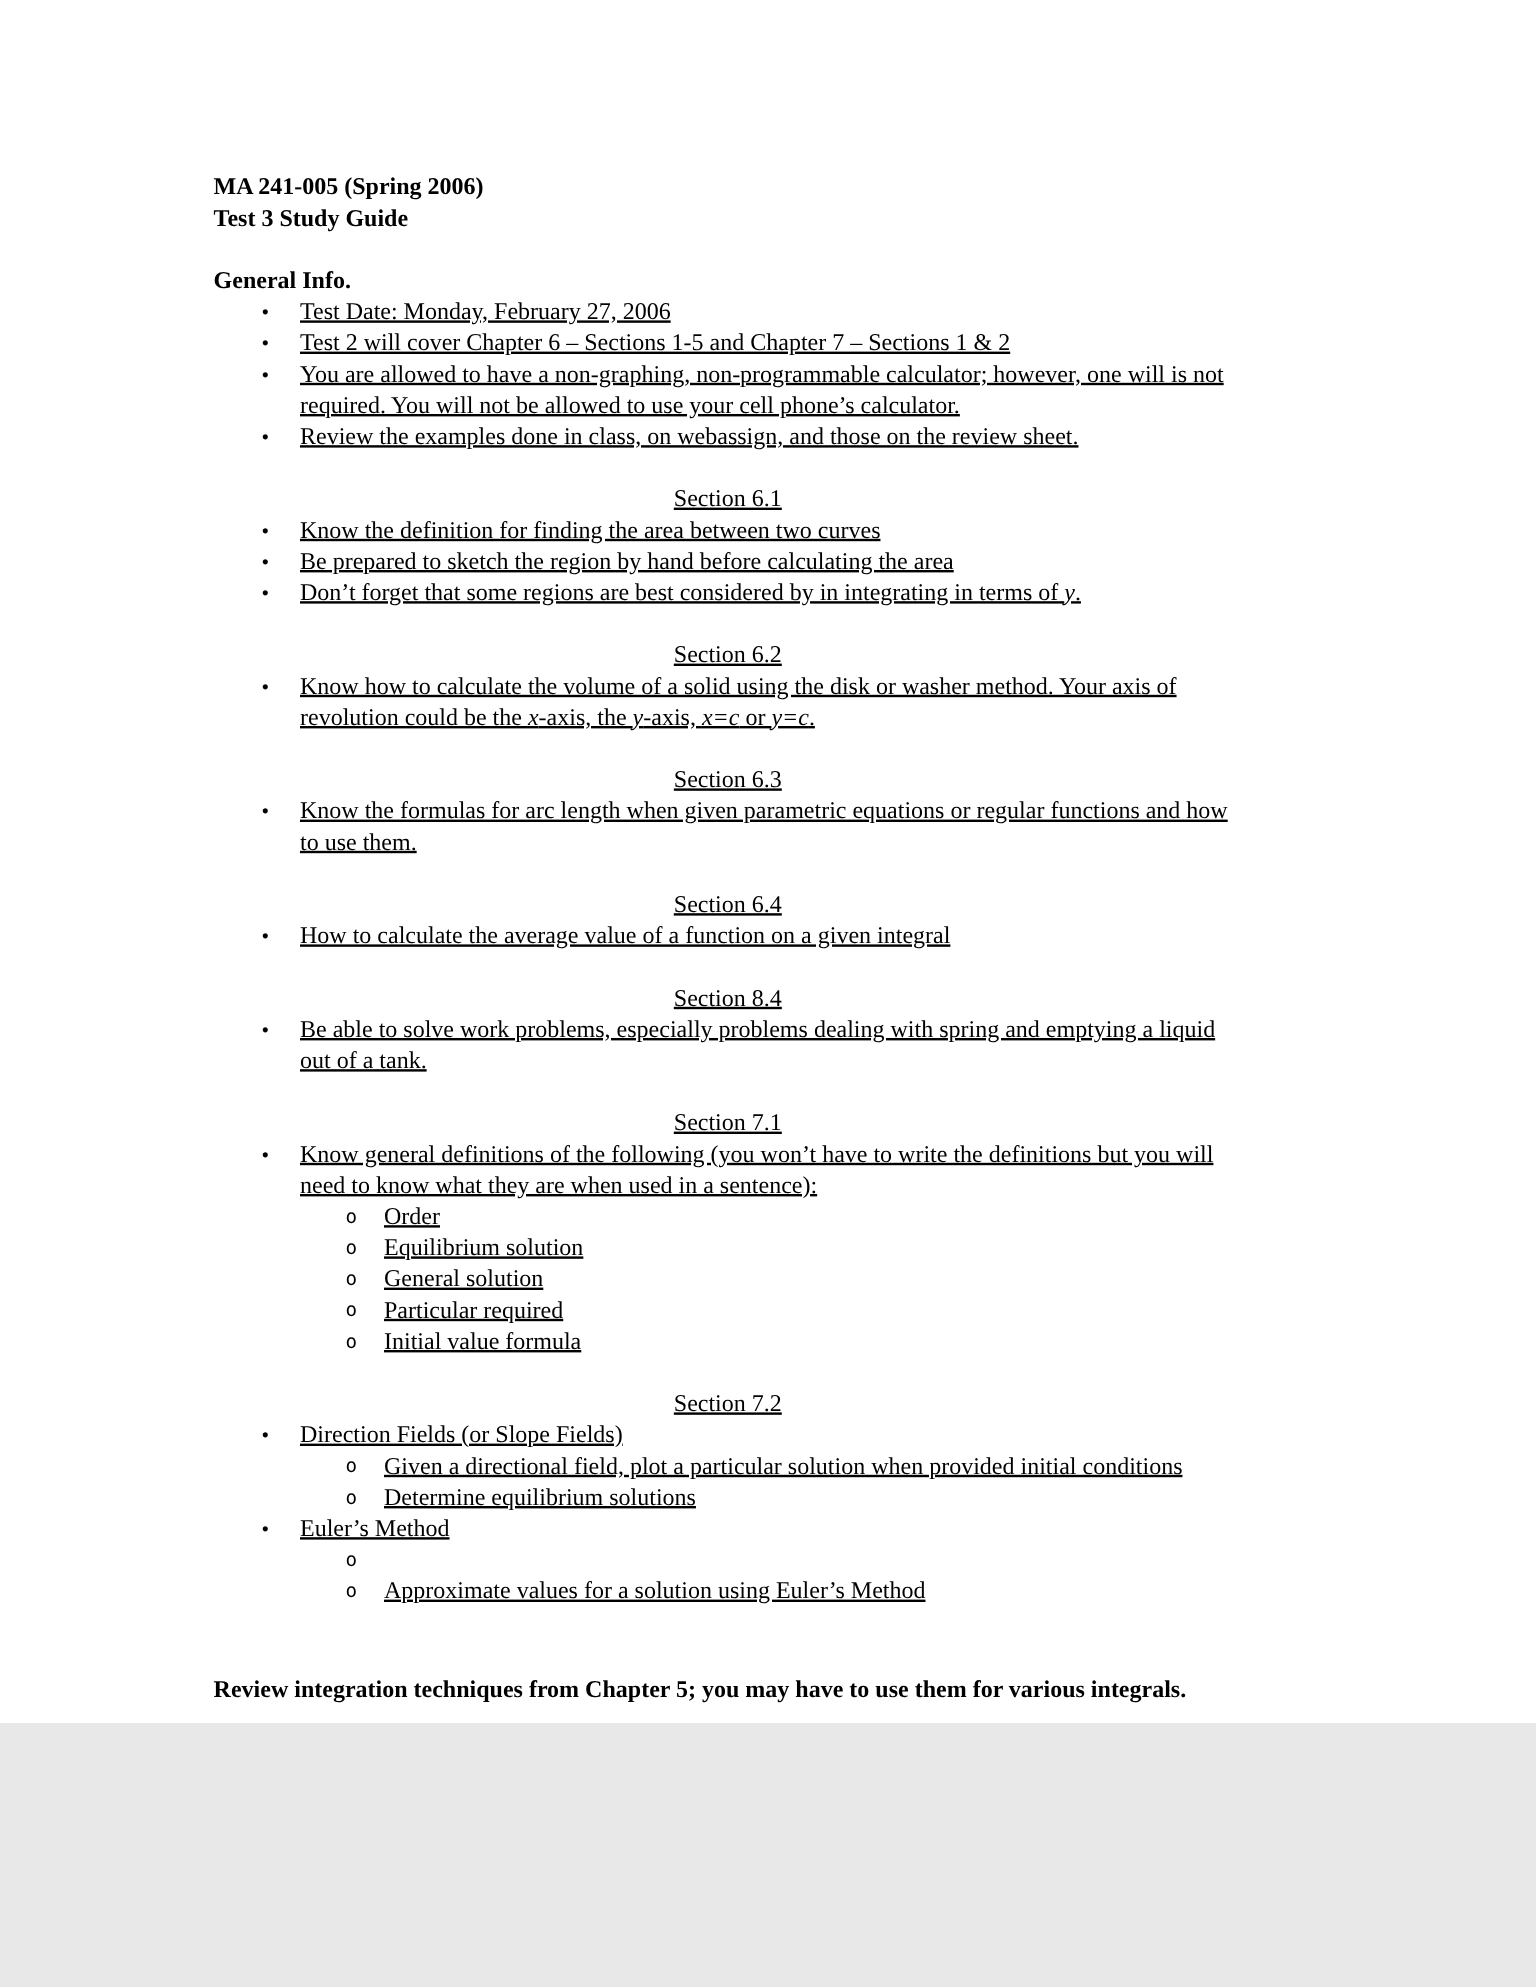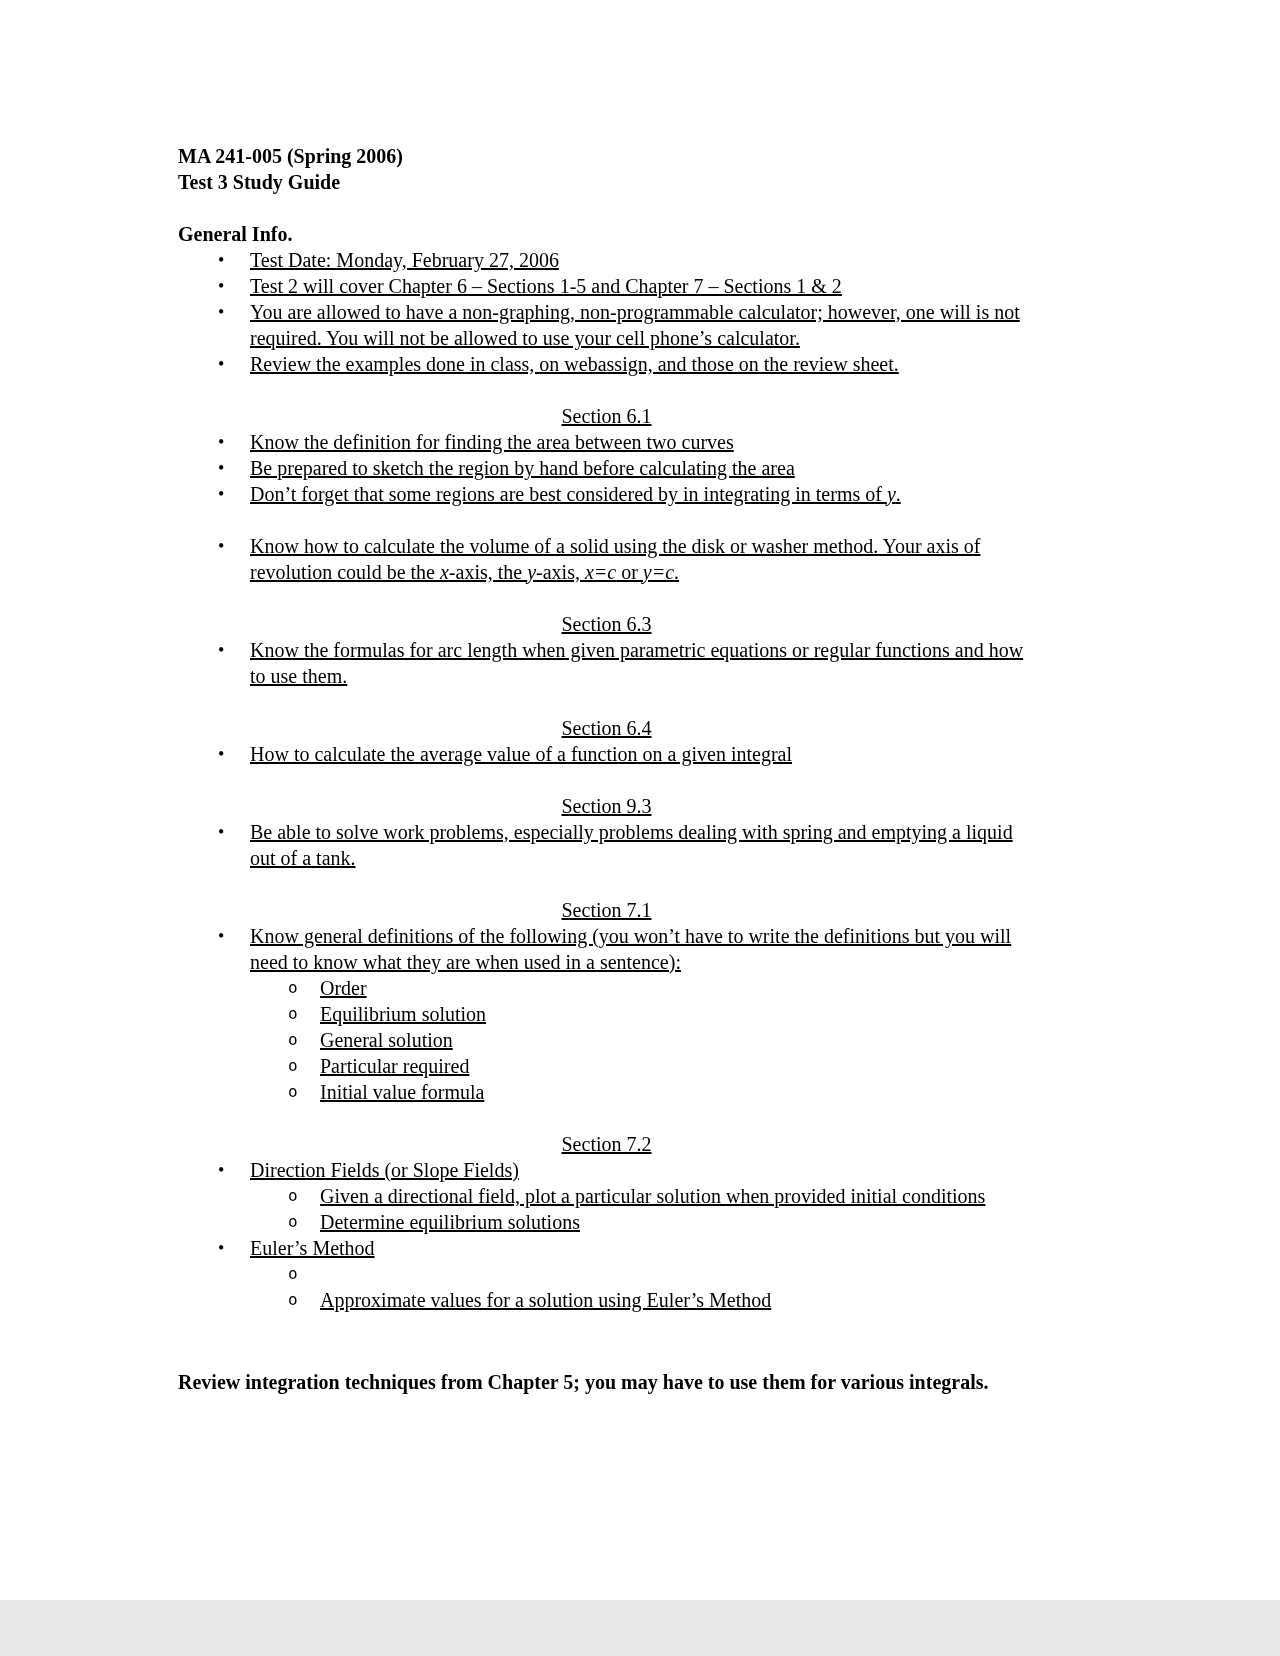--- a/index.html
+++ b/index.html
@@ -3,21 +3,21 @@
 <meta charset="utf-8">
 <style>
   html, body {
     margin: 0;
     padding: 0;
     background: #e8e8e8;
   }
   .page {
     position: relative;
     width: 1280px;
-    height: 1600px;
+    height: 1436px;
     margin: 0 auto;
     background: #ffffff;
     box-sizing: border-box;
     padding: 143px 245px 0 178px;
     font-family: "Liberation Serif", "DejaVu Serif", serif;
     font-size: 20px;
     line-height: 26px;
     color: #000000;
     overflow: hidden;
   }
@@ -89,41 +89,42 @@
         <div class="bullet l1">
           <span class="marker">•</span>
           <span class="text">Be prepared to sketch the region by hand before calculating the area</span>
         </div>
         <div class="bullet l1">
           <span class="marker">•</span>
           <span class="text">Don’t forget that some regions are best considered by in integrating in terms of <i>y</i>.</span>
         </div>
       </div>
       <div class="section">
+        <div class="heading hd-underline">Section 6.2</div>
         <div class="bullet l1">
           <span class="marker">•</span>
           <span class="text">Know how to calculate the volume of a solid using the disk or washer method. Your axis of revolution could be the <i>x</i>-axis, the <i>y</i>-axis, <i>x=c</i> or <i>y=c</i>.</span>
         </div>
       </div>
       <div class="section">
         <div class="heading hd-underline">Section 6.3</div>
         <div class="bullet l1">
           <span class="marker">•</span>
           <span class="text">Know the formulas for arc length when given parametric equations or regular functions and how to use them.</span>
         </div>
       </div>
       <div class="section">
         <div class="heading hd-underline">Section 6.4</div>
         <div class="bullet l1">
           <span class="marker">•</span>
           <span class="text">How to calculate the average value of a function on a given integral</span>
         </div>
       </div>
       <div class="section">
-        <div class="heading hd-underline">Section 9.3</div>
+        <div class="heading hd-underline">Section 8.4</div>
         <div class="bullet l1">
           <span class="marker">•</span>
           <span class="text">Be able to solve work problems, especially problems dealing with spring and emptying a liquid out of a tank.</span>
         </div>
       </div>
       <div class="section">
         <div class="heading hd-underline">Section 7.1</div>
         <div class="bullet l1">
           <span class="marker">•</span>
           <span class="text">Know general definitions of the following (you won’t have to write the definitions but you will need to know what they are when used in a sentence):</span>

